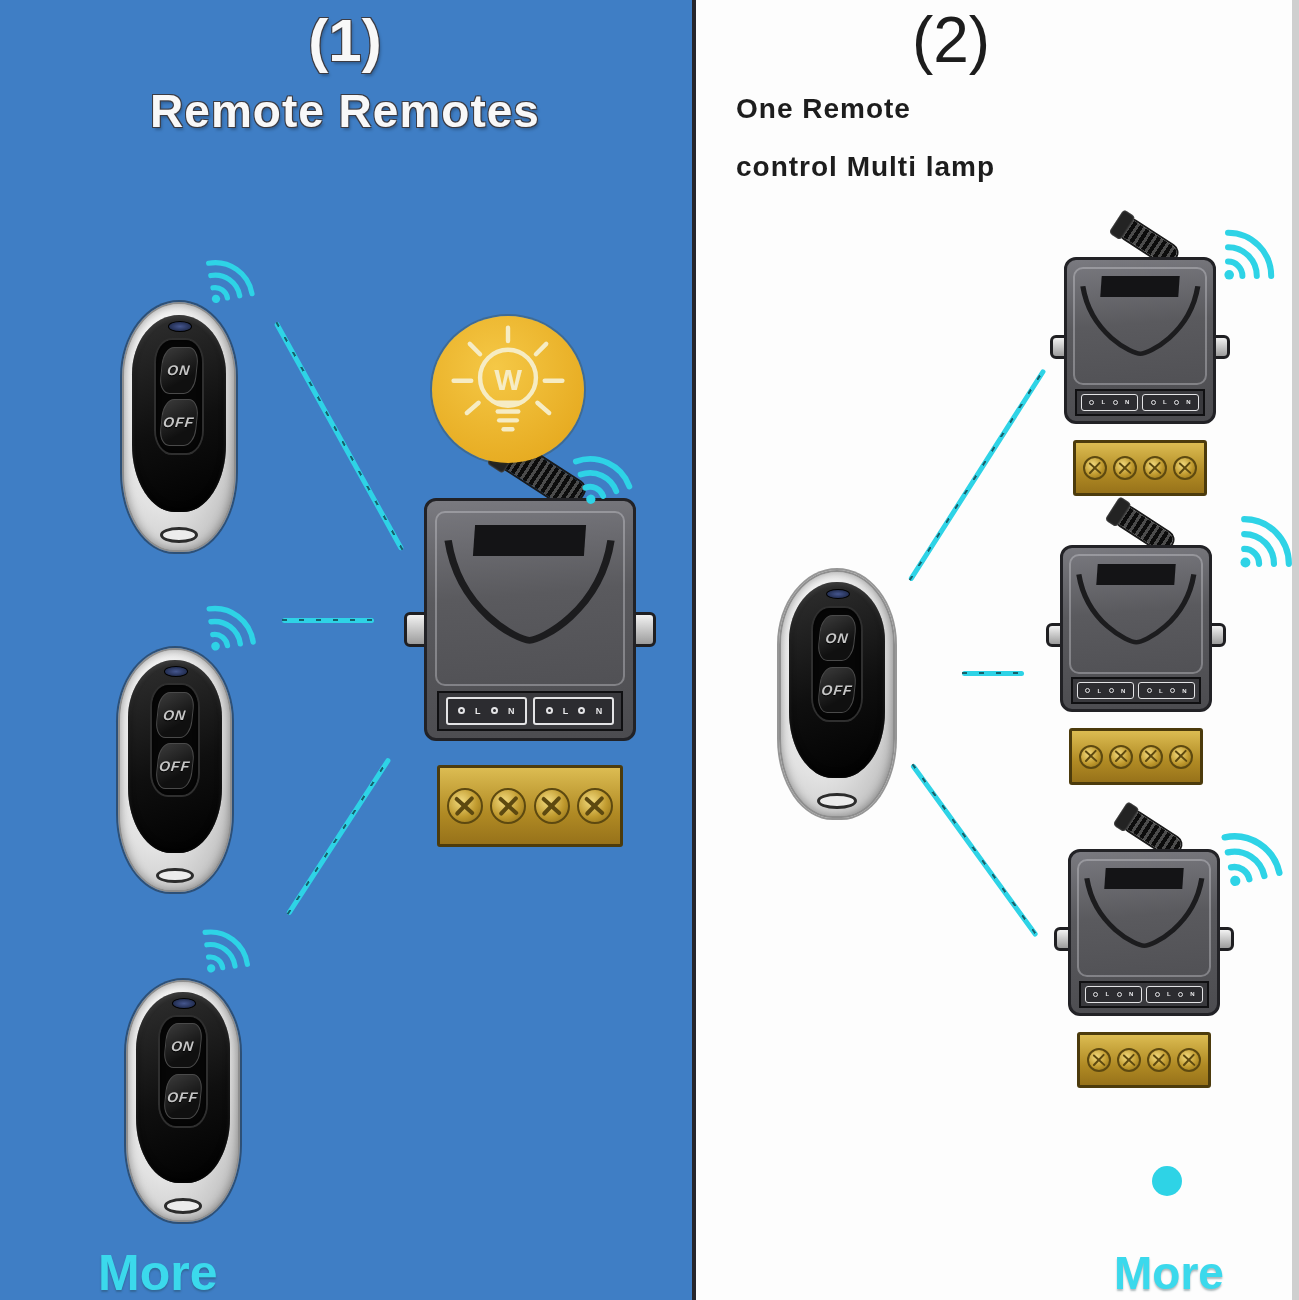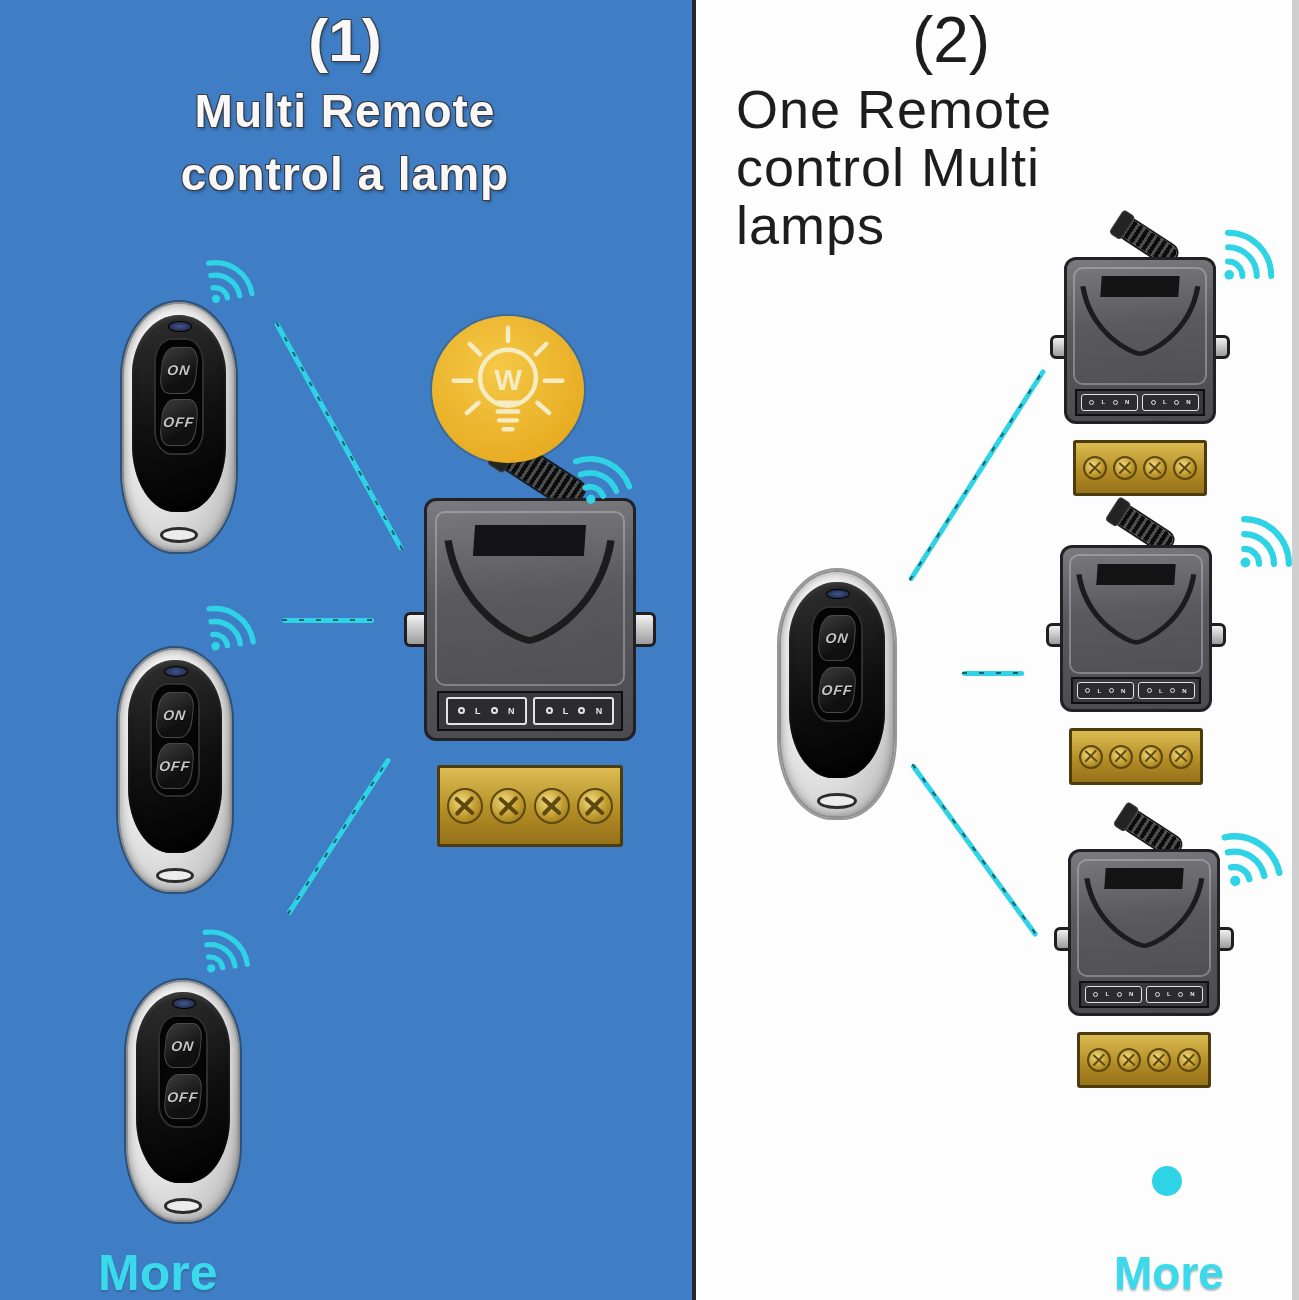--- a/index.html
+++ b/index.html
@@ -11,21 +11,21 @@
 
   
   .title-block{position:absolute;z-index:4;}
   .tb-left{left:45px;top:2px;width:600px;text-align:center;color:var(--title_left,#f8f8f8);}
   .tb-left .t-num{font-size:60px;font-weight:700;line-height:78px;
     text-shadow:1px 1px 0 #3c3c44,-1px -1px 0 #3c3c44,1px -1px 0 #3c3c44,-1px 1px 0 #3c3c44,2px 3px 3px rgba(0,0,0,.25);}
   .tb-left .t-line{font-size:46px;font-weight:700;line-height:63px;letter-spacing:1px;
     text-shadow:1px 1px 0 #3c3c44,-1px -1px 0 #3c3c44,1px -1px 0 #3c3c44,-1px 1px 0 #3c3c44,2px 3px 3px rgba(0,0,0,.25);}
   .tb-right{left:736px;top:0;width:430px;color:var(--title_right,#1d1d1d);}
   .tb-right .t-num{font-size:64px;font-weight:400;line-height:80px;text-align:center;}
-  .tb-right .t-line{font-size:54px;font-weight:400;line-height:58px;letter-spacing:1px;}
+  .tb-right .t-line{font-size:28px;font-weight:700;line-height:58px;letter-spacing:1px;}
 
   .more{position:absolute;font-weight:700;color:var(--more_cyan,#3bd9ec);z-index:4;
         text-shadow:0 2px 2px rgba(30,60,70,.35);}
   .more-left{left:98px;top:1244px;font-size:50px;}
   .more-right{left:1114px;top:1246px;font-size:46px;}
   .sig-dot{position:absolute;left:1152px;top:1166px;width:30px;height:30px;border-radius:50%;
            background:var(--accent_cyan,#2ed3e6);z-index:4;}
 
   
   .cline{position:absolute;height:5px;border-radius:3px;background:var(--accent_cyan,#2ed3e6);
@@ -129,28 +129,27 @@
 </svg>
 
 <div class="canvas">
   <div class="panel-left"></div>
   <div class="panel-right"></div>
   <div class="divider"></div>
   <div class="right-edge"></div>
 
   <div class="title-block tb-left">
     <div class="t-num">(1)</div>
-    <div class="t-line">Multi Remote</div>
-    <div class="t-line">control a lamp</div>
+    <div class="t-line">Remote Remotes</div>
   </div>
 
   <div class="title-block tb-right">
     <div class="t-num">(2)</div>
     <div class="t-line">One Remote</div>
-    <div class="t-line">control Multi lamps</div>
+    <div class="t-line">control Multi lamp</div>
   </div>
 
   <div class="cline" style="left:276px;top:320px;width:260px;transform:rotate(61deg);"></div>
   <div class="cline" style="left:282px;top:618px;width:92px;"></div>
   <div class="cline" style="left:288px;top:912px;width:186px;transform:rotate(-57deg);"></div>
 
   <div class="cline" style="left:910px;top:578px;width:250px;transform:rotate(-57.5deg);"></div>
   <div class="cline" style="left:962px;top:671px;width:62px;"></div>
   <div class="cline" style="left:912px;top:762px;width:212px;transform:rotate(54deg);"></div>
 

